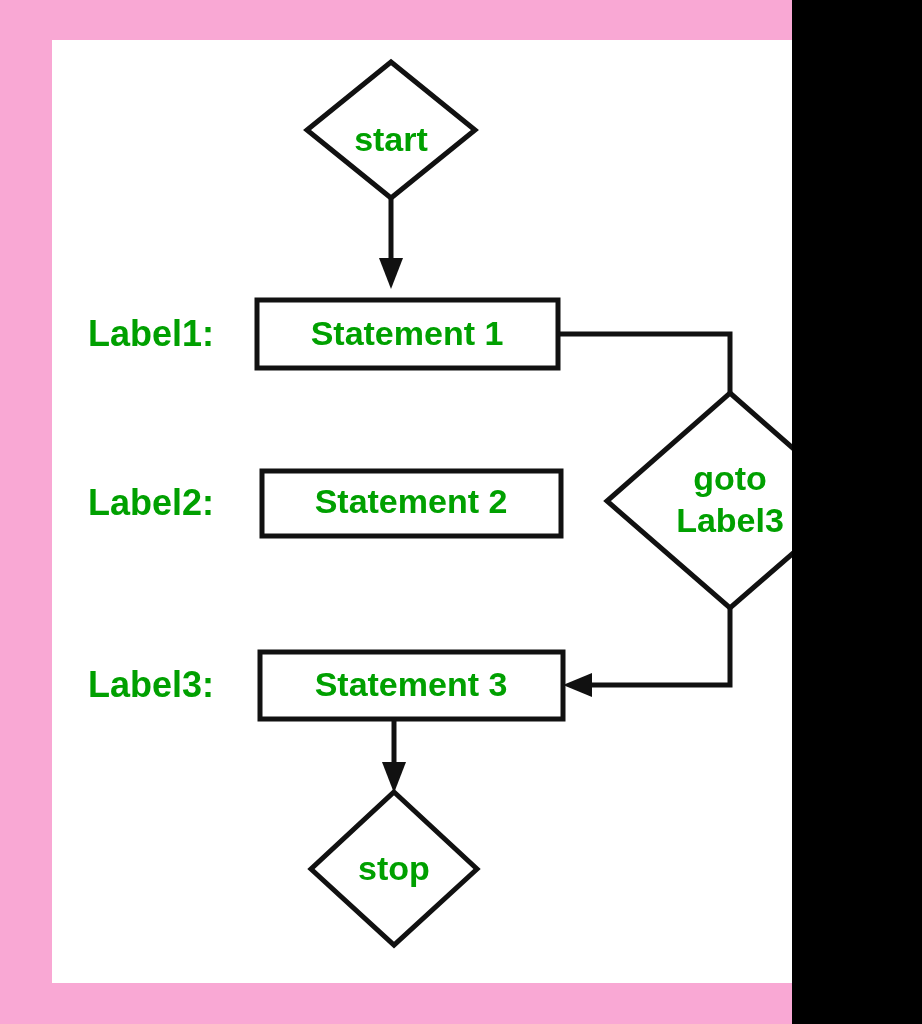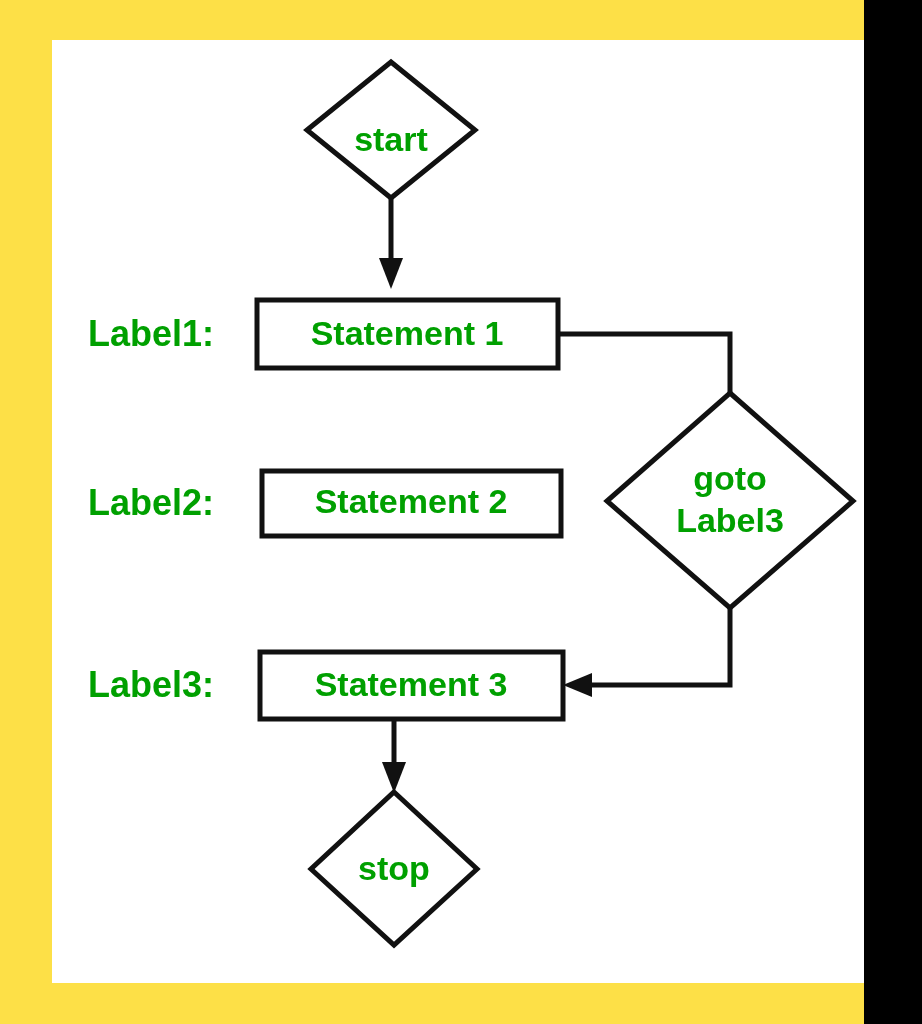--- a/index.html
+++ b/index.html
@@ -3,23 +3,23 @@
 <meta charset="utf-8">
 <title>goto flowchart</title>
 <style>
   html, body {
     margin: 0;
     padding: 0;
     background: #000000;
   }
   #page {
     position: relative;
-    width: 864px;
+    width: 792px;
     height: 1024px;
-    background: #fde047;
+    background: #f9a8d4;
     overflow: hidden;
     font-family: "Liberation Sans", "DejaVu Sans", sans-serif;
   }
   #canvas {
     position: absolute;
     left: 52px;
     top: 40px;
     width: 818px;
     height: 943px;
     background: #ffffff;

